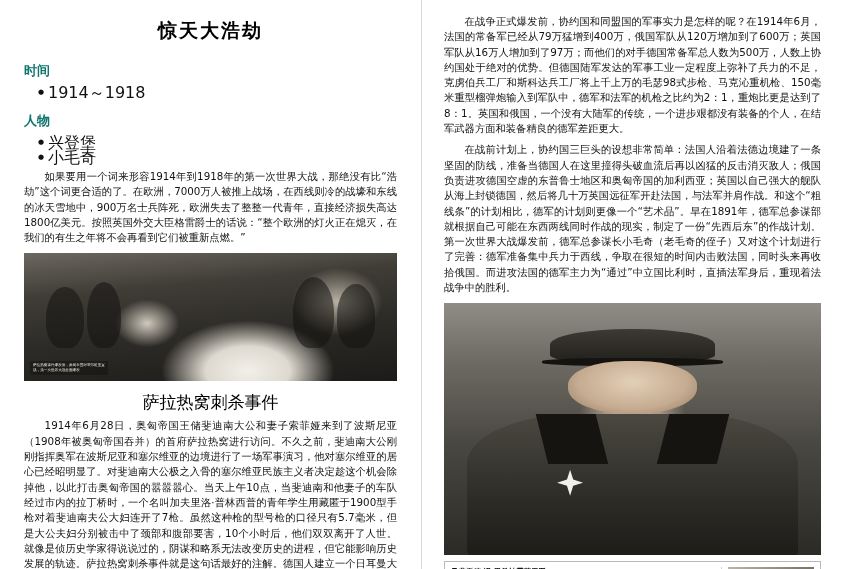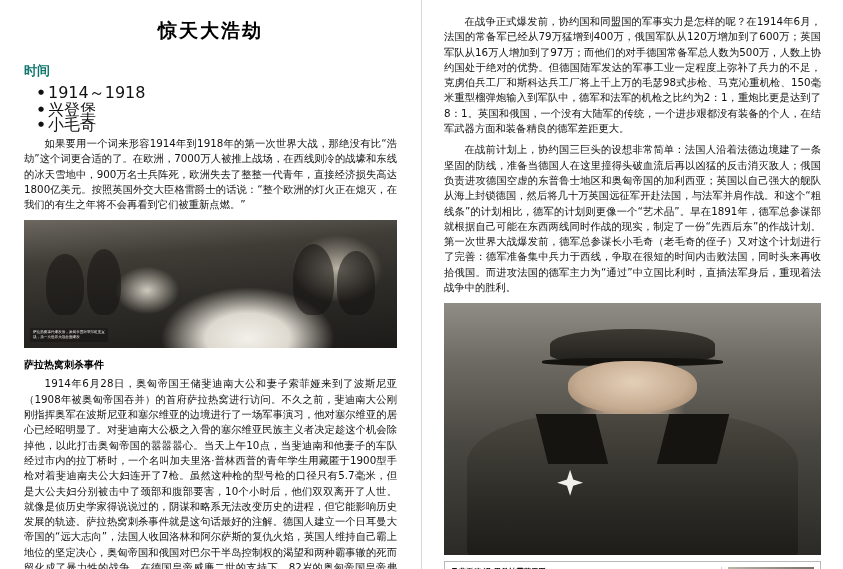--- a/index.html
+++ b/index.html
@@ -50,24 +50,25 @@
   }
   h2.sec {
     font-family: "DejaVu Serif", serif;
     font-size: 13px;
     font-weight: bold;
     margin: 12px 0 5px 0;
     color: #0f766e;
   }
   h2.sec-small {
     font-family: "DejaVu Serif", serif;
-    font-size: 10px;
-    font-weight: bold;
+    font-size: 17px;
+    font-weight: normal;
     margin: 10px 0 4px 0;
     color: #000;
+    text-align: center;
   }
   ul.bullets {
     list-style: none;
     margin: 2px 0 2px 0;
     padding: 0 0 0 14px;
   }
   ul.bullets li {
     font-size: 16px;
     line-height: 15px;
     color: #111;
@@ -222,20 +223,21 @@
 <div class="page">
 
   <div class="col col-left">
     <h1 class="title">惊天大浩劫</h1>
 
     <h2 class="sec">时间</h2>
     <ul class="bullets">
       <li>1914～1918</li>
     </ul>
 
+    <h2 class="sec">人物</h2>
     <ul class="bullets">
       <li>兴登堡</li>
       <li>小毛奇</li>
     </ul>
 
     <p class="body">如果要用一个词来形容1914年到1918年的第一次世界大战，那绝没有比“浩劫”这个词更合适的了。在欧洲，7000万人被推上战场，在西线则冷的战壕和东线的冰天雪地中，900万名士兵阵死，欧洲失去了整整一代青年，直接经济损失高达1800亿美元。按照英国外交大臣格雷爵士的话说：“整个欧洲的灯火正在熄灭，在我们的有生之年将不会再看到它们被重新点燃。”</p>
 
     <div class="photo-wrap">
       <div class="photo photo-left">
         <div class="ph-fig" style="left:6%;top:26%;width:10%;height:48%;"></div>

